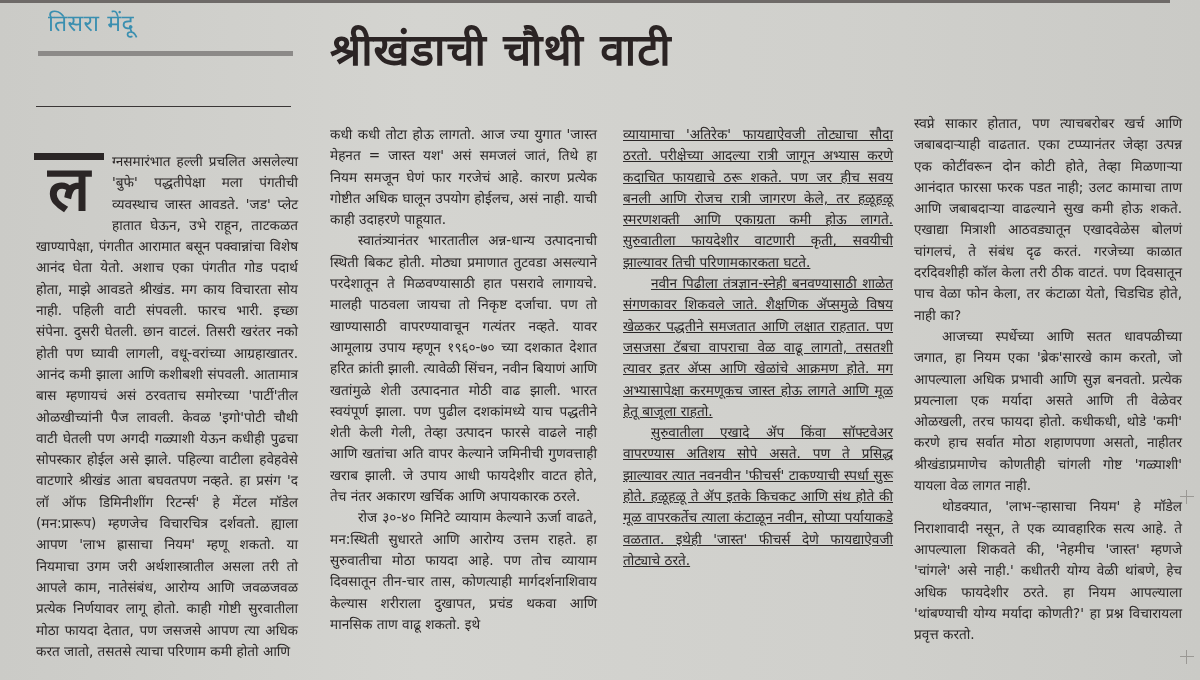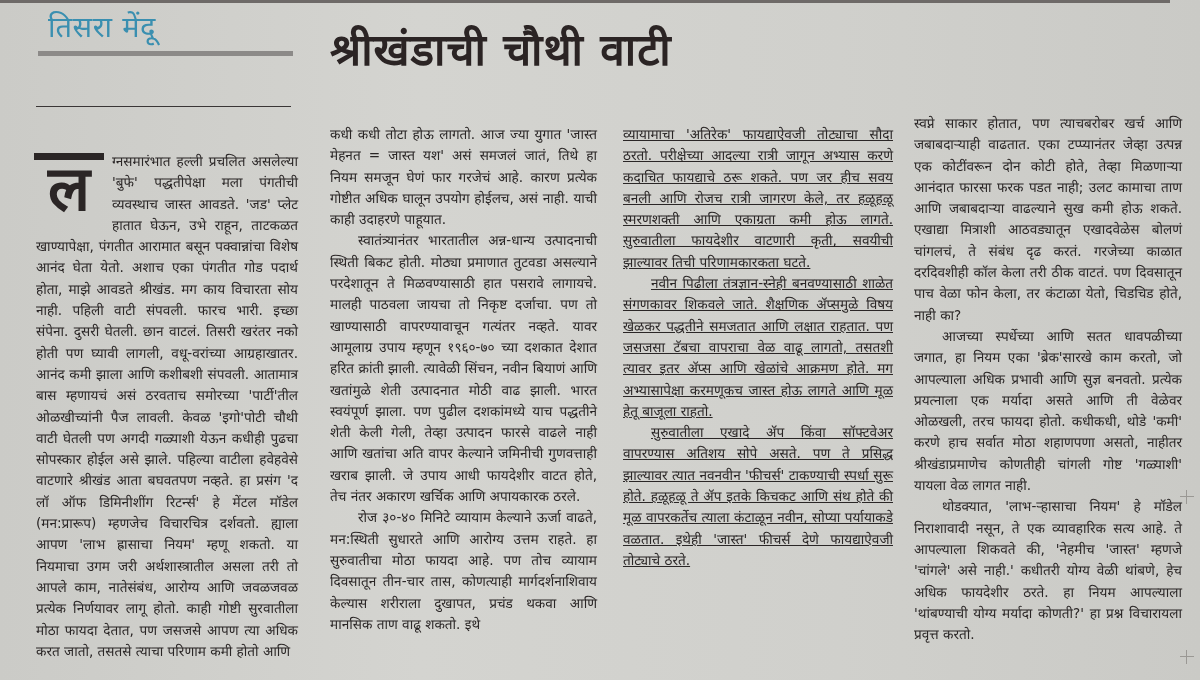--- a/index.html
+++ b/index.html
@@ -13,21 +13,21 @@
   .page {
     position: absolute; inset: 0;
     background: linear-gradient(90deg, #cbcbc7 0%, #d4d4d0 35%, #d0d0cc 70%, #cacac6 100%);
   }
   .top-strip {
     position: absolute; left: 0; top: 0; width: 1170px; height: 3px;
     background: #6e6a68;
   }
   .section-tag {
     position: absolute; left: 48px; top: 6px;
-    font-size: 29px; color: #3a8fb0; letter-spacing: 0.5px;
+    font-size: 23px; color: #3a8fb0; letter-spacing: 0.5px;
     font-weight: normal;
   }
   .tag-rule {
     position: absolute; left: 38px; top: 51px; width: 255px; height: 5px;
     background: #8c8a88;
   }
   .byline {
     position: absolute; left: 36px; top: 66px;
     font-size: 21px; font-weight: bold; color: #2b2727;
   }

